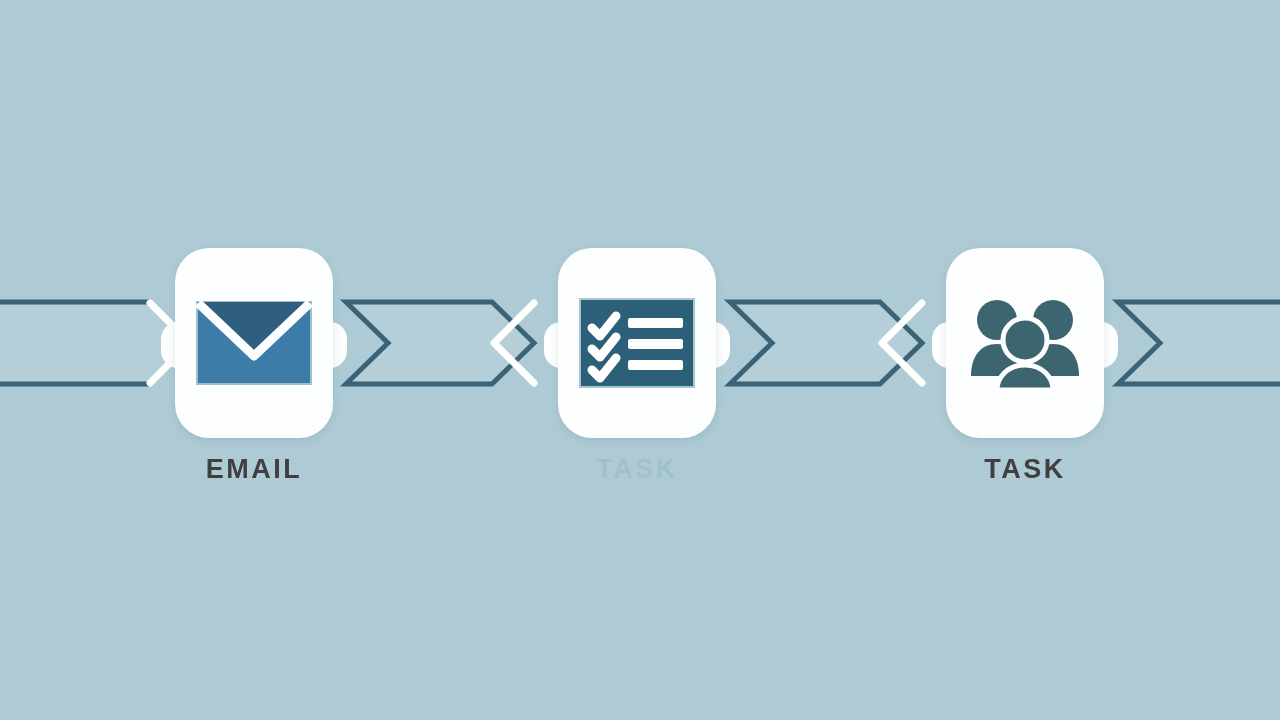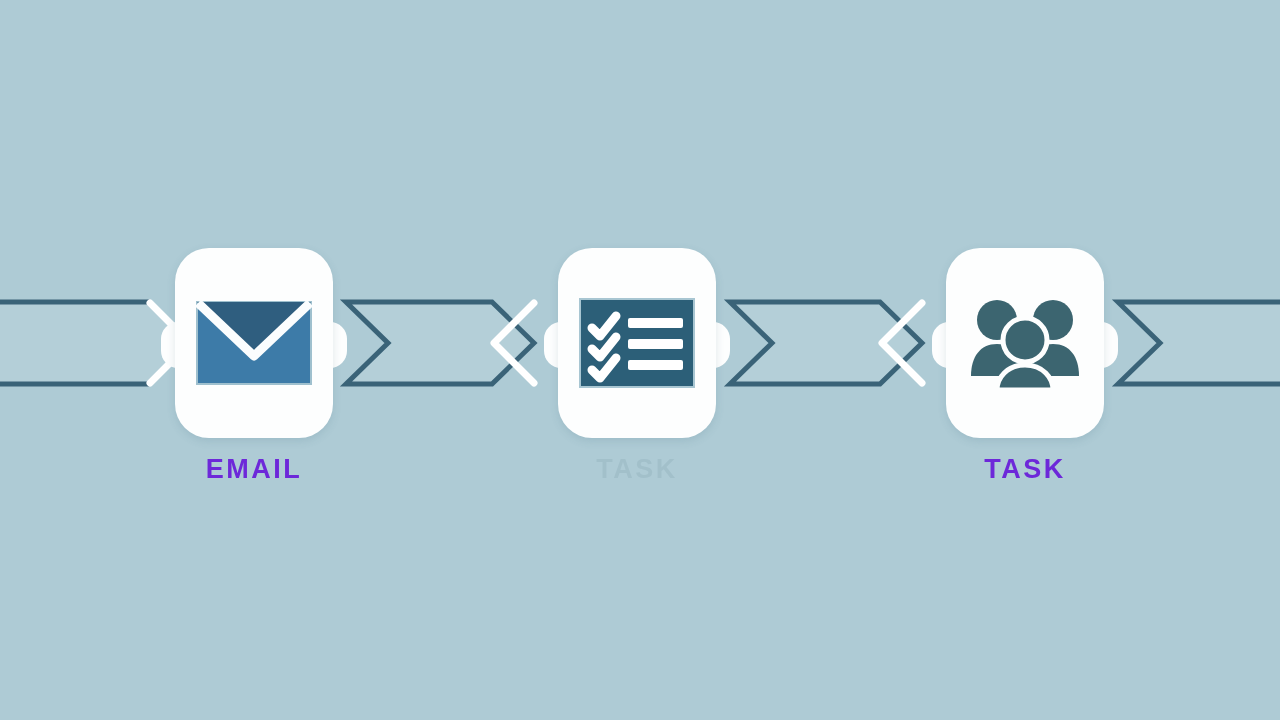--- a/index.html
+++ b/index.html
@@ -64,21 +64,21 @@
   .node-label {
     position: absolute;
     left: 0;
     top: 206px;
     width: 186px;
     text-align: center;
     font-family: "Liberation Sans", sans-serif;
     font-weight: 700;
     font-size: 27px;
     letter-spacing: 2.5px;
-    color: #6d28d9;
+    color: #404040;
   }
   .node-label.faded { opacity: 0.14; color: #5c7f8e; }
 </style>
 </head>
 <body>
 
 <div id="stage">
 
   <svg id="ribbon-layer" viewBox="0 0 1280 720">
     <g>

